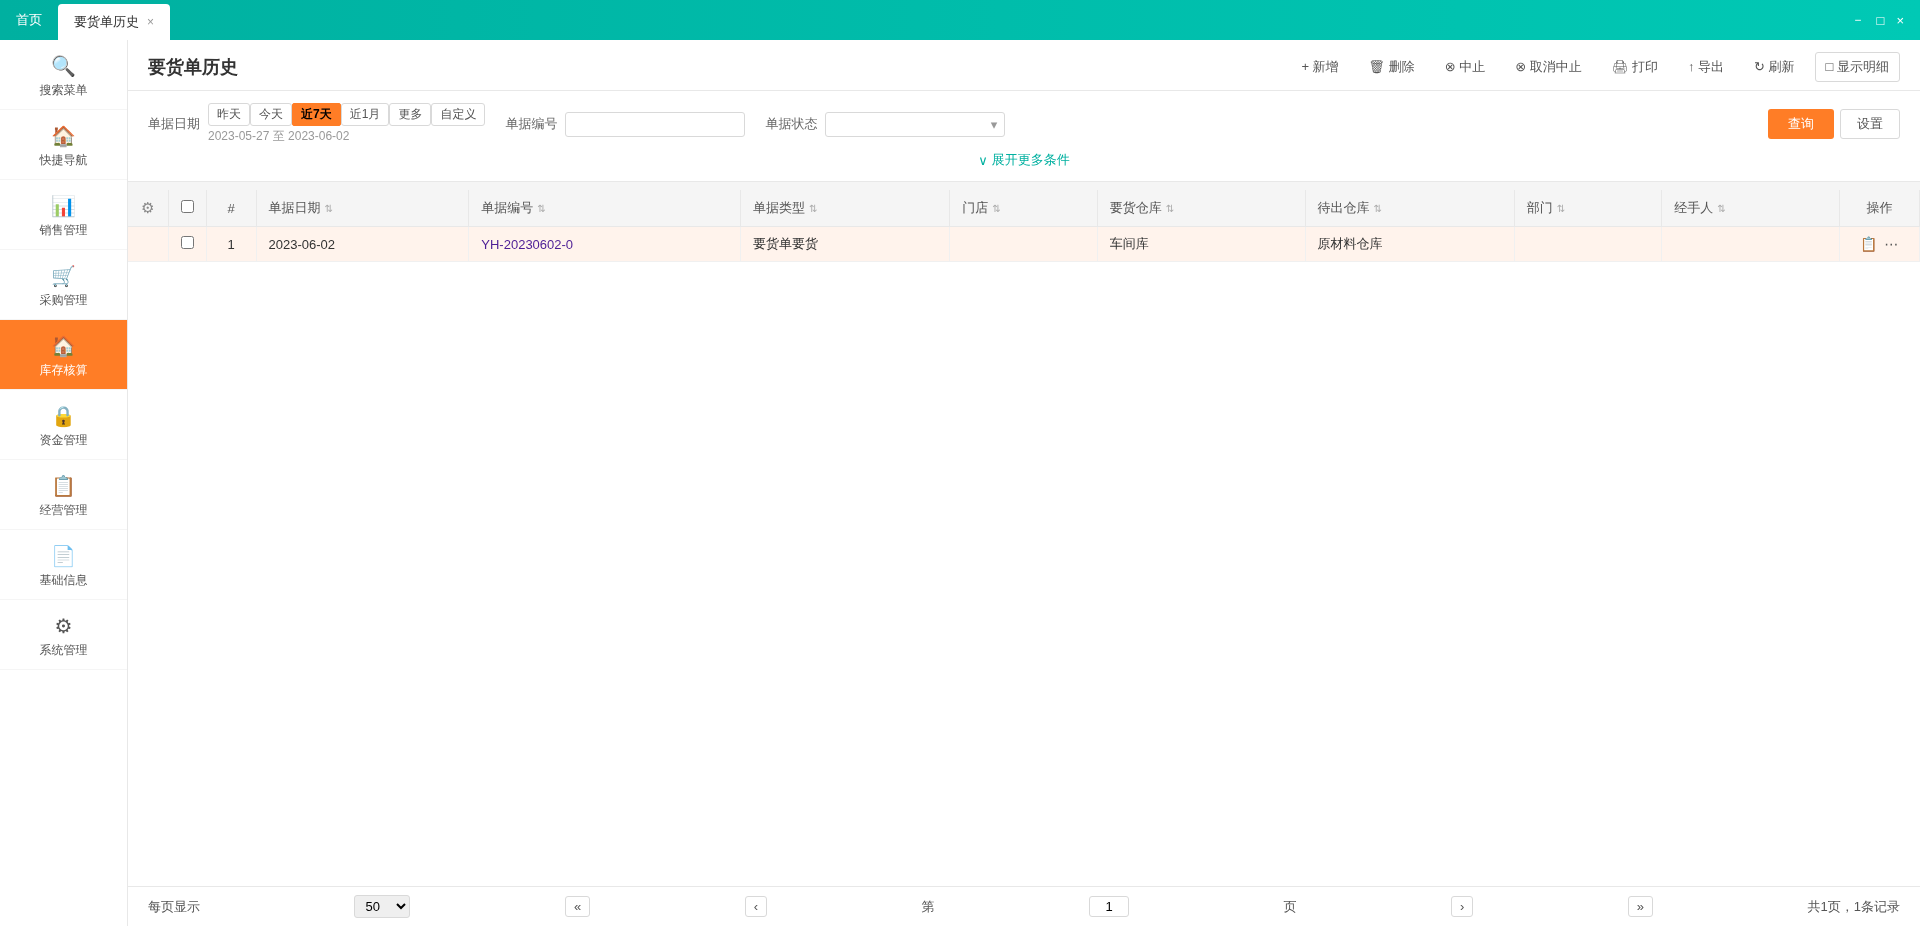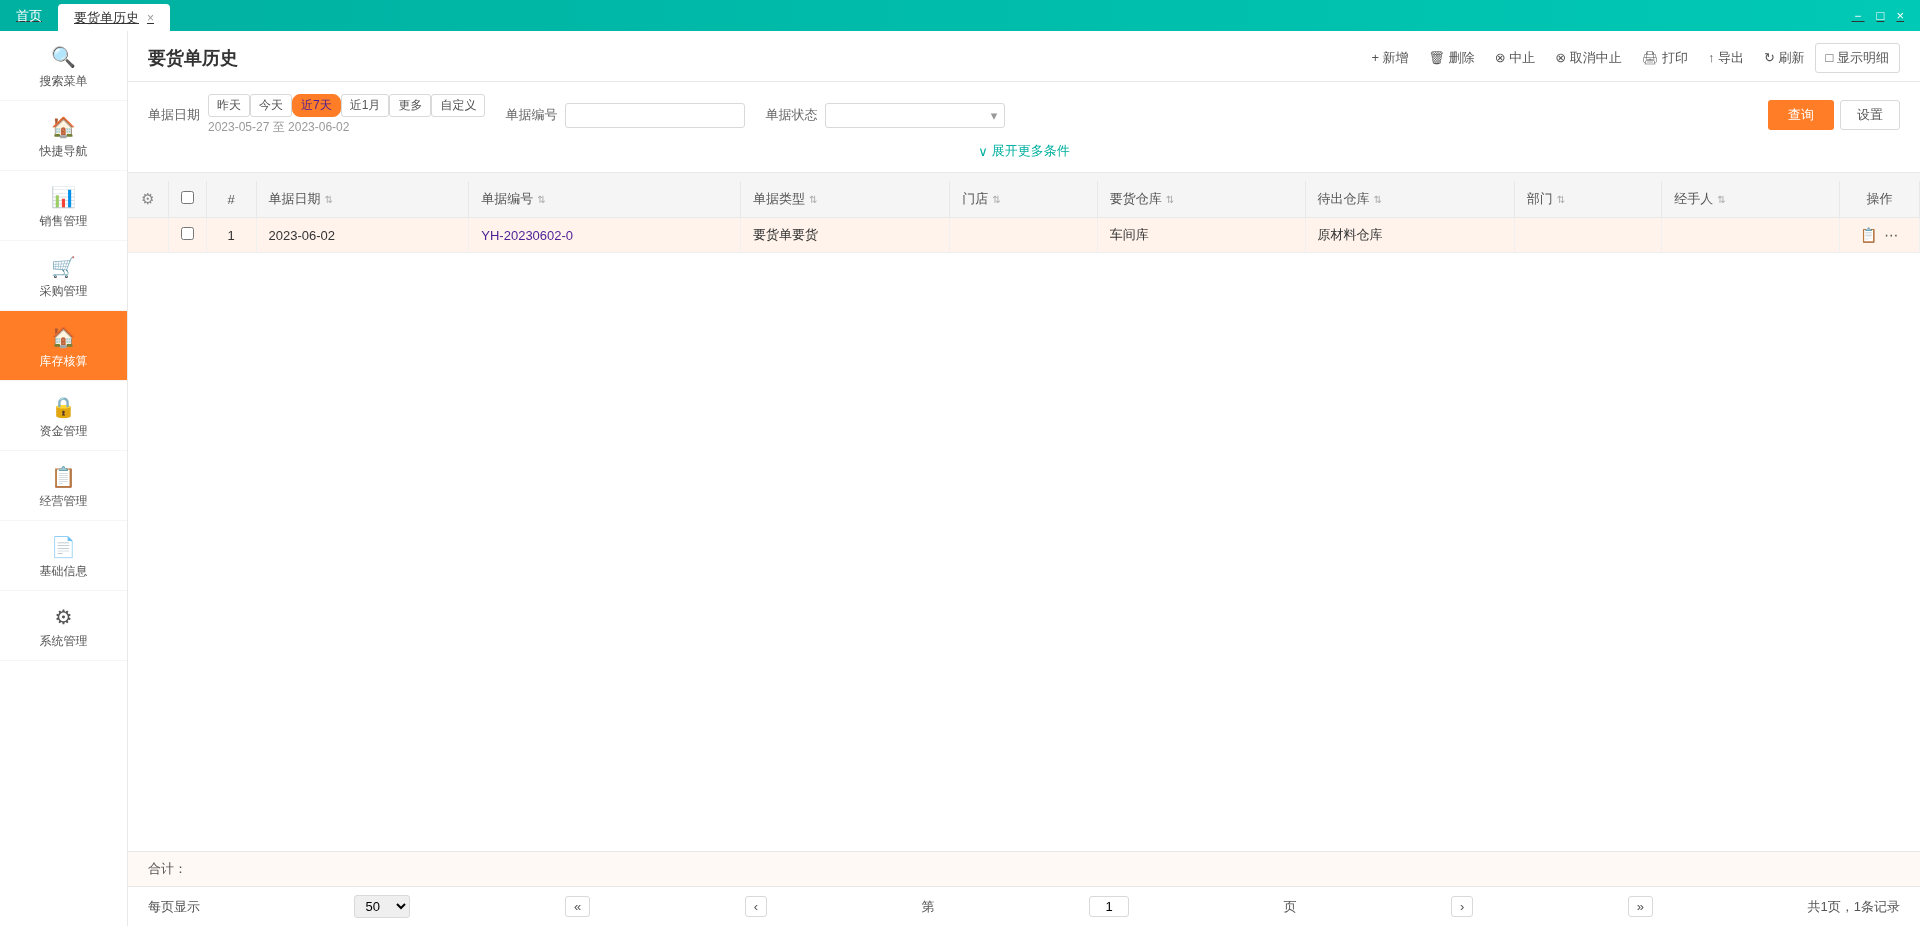--- a/index.html
+++ b/index.html
@@ -1,26 +1,25 @@
 <!DOCTYPE html>
 <html><head>
   <meta charset="utf-8">
   <style>
     * { box-sizing: border-box; margin: 0; padding: 0; }
     body { font-family: "Microsoft YaHei", sans-serif; font-size: 13px; color: #333; background: #f0f2f5; display: flex; flex-direction: column; height: 926px; overflow: hidden; }
 
     
     .top-bar {
-      height: 31px;
+      height: 40px;
       background: linear-gradient(90deg, #00b0a0, #00c9b5);
       display: flex;
       align-items: center;
       padding: 0 0 0 0;
       flex-shrink: 0;
-      text-decoration: underline;
     }
     .top-tabs {
       display: flex;
       align-items: stretch;
       height: 100%;
       flex: 1;
     }
     .top-tab {
       padding: 0 16px;
       display: flex;
@@ -109,20 +108,21 @@
       border-bottom: 1px solid #e8e8e8;
     }
     .page-title {
       font-size: 18px;
       font-weight: bold;
       color: #333;
     }
     .toolbar-buttons {
       display: flex;
       align-items: center;
+      gap: 10px;
     }
     .btn-toolbar {
       display: flex;
       align-items: center;
       gap: 4px;
       padding: 5px 10px;
       border: none;
       background: transparent;
       cursor: pointer;
       font-size: 13px;
@@ -191,23 +191,24 @@
       padding: 2px 8px;
       border: 1px solid #d9d9d9;
       background: #fff;
       border-radius: 3px;
       cursor: pointer;
       font-size: 12px;
       color: #555;
     }
     .date-btn.active {
       background: #ff7d26;
-      color: #4c1d95;
+      color: #000000;
       border-color: #ff7d26;
-      border-radius: 8px;
+      border-radius: 2px;
+      font-weight: bold;
     }
     .date-range-text {
       font-size: 12px;
       color: #999;
       margin-top: 2px;
     }
     .filter-input {
       border: 1px solid #d9d9d9;
       padding: 4px 8px;
       border-radius: 3px;
@@ -523,23 +524,20 @@
               <div class="action-icons">
                 <span class="action-icon">📋</span>
                 <span class="action-icon">⋯</span>
               </div>
             </td>
           </tr>
         </tbody>
       </table>
     </div>
 
-    <div class="summary-bar">
-      <span>合计：</span>
-    </div>
 
     <div class="pagination-bar">
       <span>每页显示</span>
       <select class="page-size-select">
         <option value="50">50</option>
         <option value="10">10</option>
         <option value="20">20</option>
         <option value="100">100</option>
       </select>
       <button class="page-btn">«</button>

